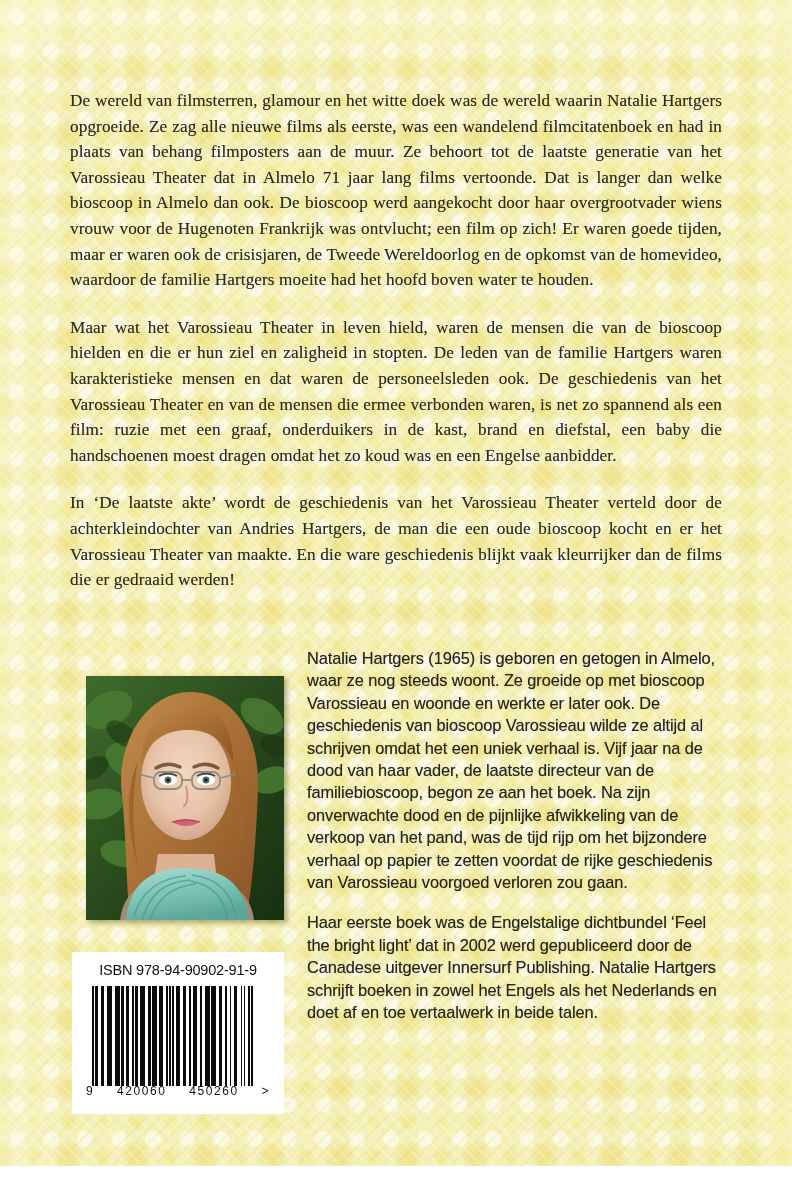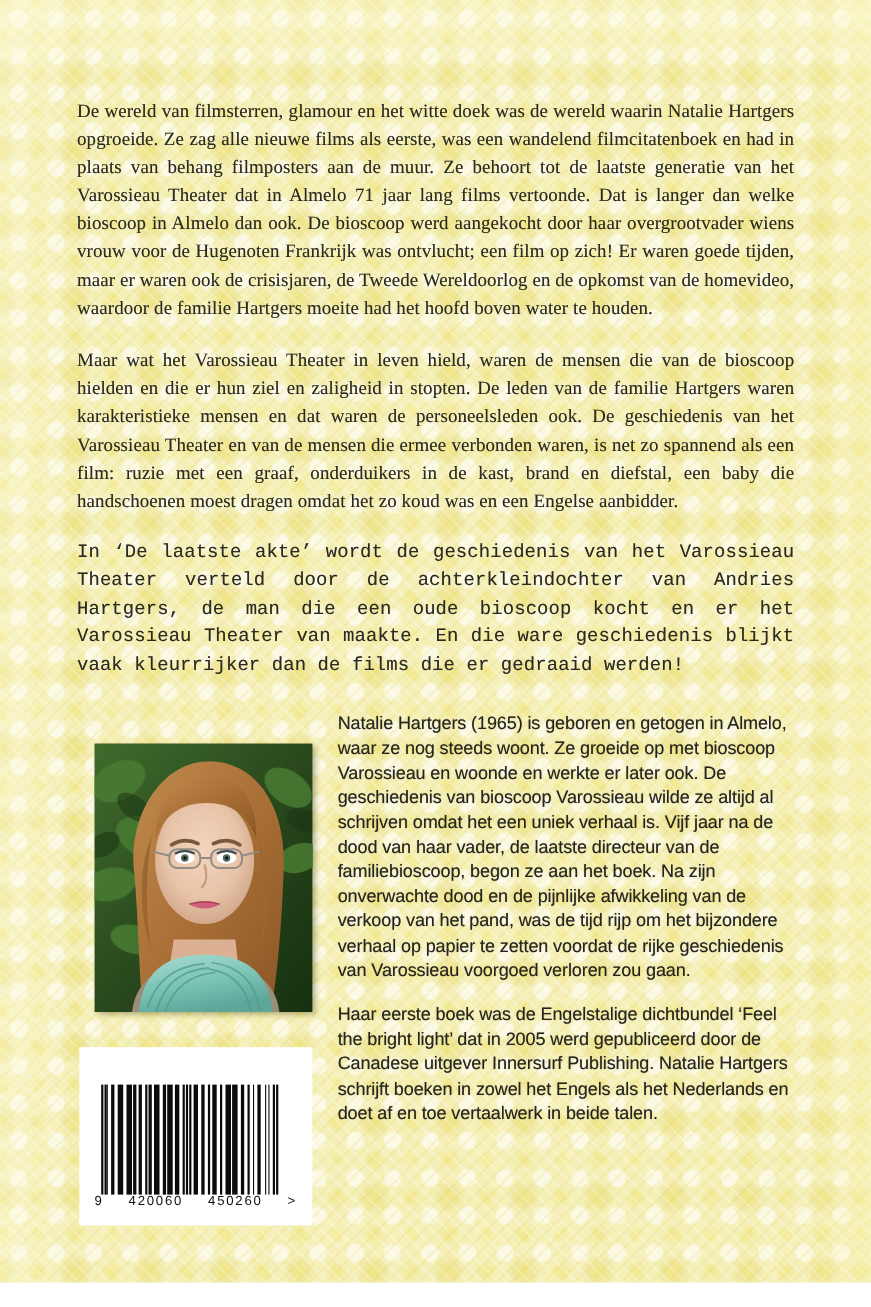--- a/index.html
+++ b/index.html
@@ -82,21 +82,21 @@
   .blurb p {
     margin: 0 0 22px 0;
     font-family: "Liberation Serif", serif;
     font-size: 17.2px;
     line-height: 25.6px;
     color: #2b2a22;
     text-align: justify;
     letter-spacing: 0.1px;
     text-shadow: 0 0 0.6px rgba(60,58,40,0.45);
   }
-  .blurb p:last-child { margin-bottom: 0; font-family: Liberation Mono, monospace; }
+  .blurb p:last-child { margin-bottom: 0; }
 
   
   #author-photo {
     position: absolute;
     left: 86px;
     top: 676px;
     width: 198px;
     height: 244px;
     background: #2e4a22;
     box-shadow: 3px 3px 5px rgba(90,85,40,0.45);
@@ -266,24 +266,25 @@
         </g>
 
         <path d="M100 110 Q104 126 97 131" stroke="#c79a7c" stroke-width="2" fill="none"></path>
         <path d="M86 146 Q100 140 114 146 Q100 154 86 146 Z" fill="#cf5f7a"></path>
         <path d="M86 146 Q100 142 114 146" stroke="#a8405c" stroke-width="1.2" fill="none"></path>
       </svg>
     </div>
 
     <div class="bio">
       <p>Natalie Hartgers (1965) is geboren en getogen  in Almelo, waar ze nog steeds woont. Ze groeide op met bioscoop Varossieau en woonde en werkte er later ook. De geschiedenis van bioscoop Varossieau wilde ze altijd al schrijven omdat het een uniek verhaal is. Vijf jaar na de dood van haar vader, de laatste directeur van de familiebioscoop, begon ze aan het boek. Na zijn onverwachte dood en de pijnlijke afwikkeling van de verkoop van het pand, was de tijd rijp om het bijzondere verhaal op papier te zetten voordat de rijke geschiedenis van Varossieau voorgoed verloren zou gaan.</p>
-      <p>Haar eerste boek was de Engelstalige dichtbundel ‘Feel the bright light’ dat in 2005 werd gepubliceerd door de Canadese uitgever Innersurf Publishing. Natalie Hartgers schrijft boeken in zowel het Engels als het Nederlands en doet af en toe vertaalwerk in beide talen.</p>
+      <p>Haar eerste boek was de Engelstalige dichtbundel ‘Feel the bright light’ dat in 2002 werd gepubliceerd door de Canadese uitgever Innersurf Publishing. Natalie Hartgers schrijft boeken in zowel het Engels als het Nederlands en doet af en toe vertaalwerk in beide talen.</p>
     </div>
 
     <div id="isbn-block">
+      <div id="isbn-text">ISBN 978-94-90902-91-9</div>
       <div id="barcode-bars">
           <div class="bar" style="width: 1.55px;"></div>
           <div class="gap" style="width: 1.55px;"></div>
           <div class="bar" style="width: 1.55px;"></div>
           <div class="bar" style="width: 1.55px;"></div>
           <div class="gap" style="width: 3.1px;"></div>
           <div class="bar" style="width: 3.1px;"></div>
           <div class="gap" style="width: 3.1px;"></div>
           <div class="bar" style="width: 4.65px;"></div>
           <div class="gap" style="width: 3.1px;"></div>

